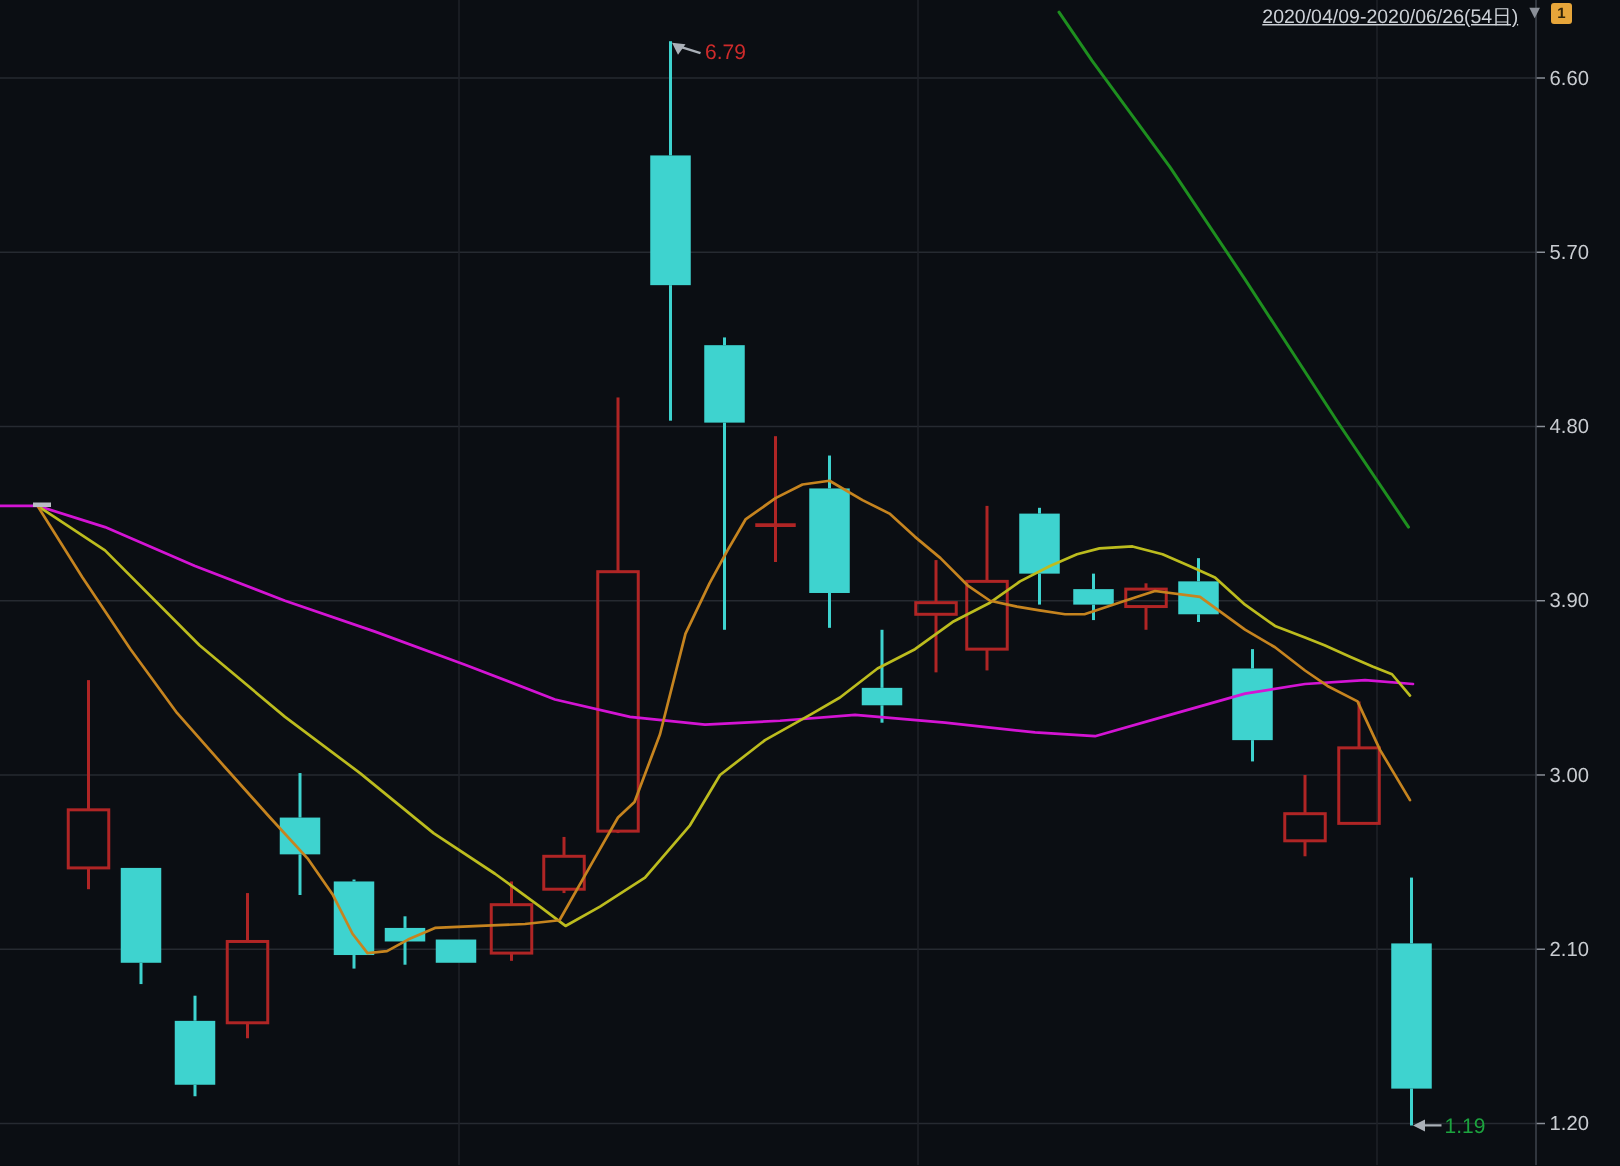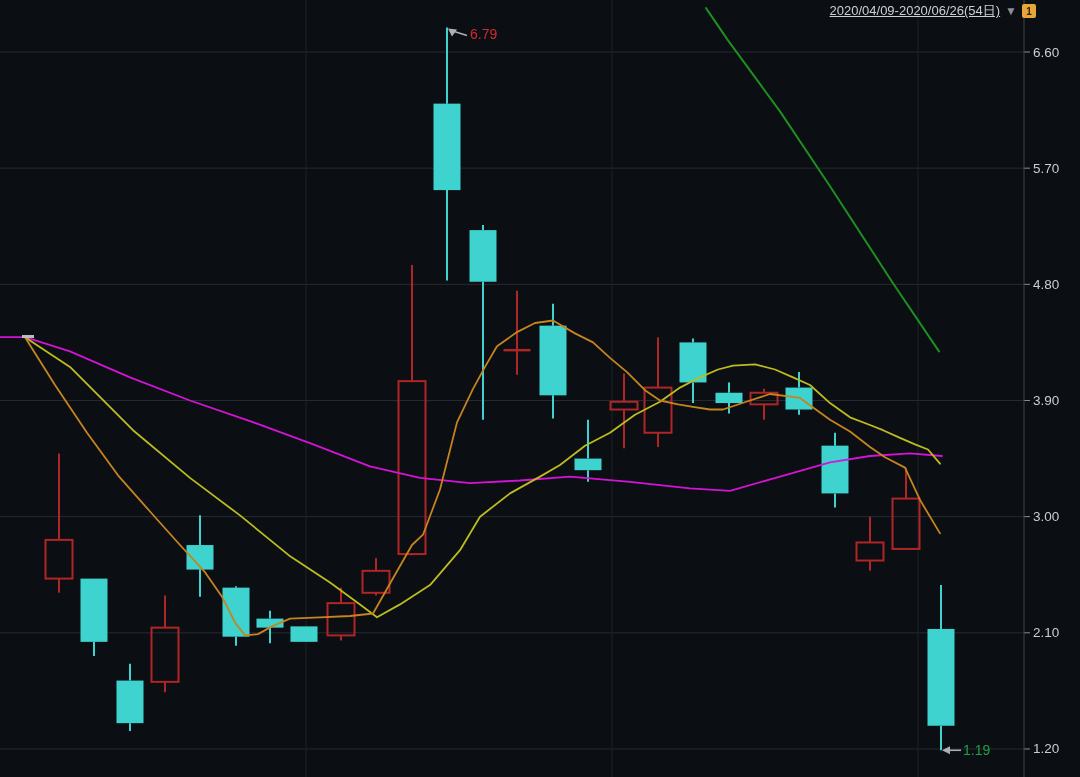--- a/index.html
+++ b/index.html
@@ -1,20 +1,20 @@
 <!DOCTYPE html>
 <html><head>
 <meta charset="utf-8">
 <style>
   html,body{margin:0;padding:0;background:#0b0e13;}
   .app{position:relative;width:1080px;height:777px;background:#0b0e13;overflow:hidden;
        font-family:"Liberation Sans",sans-serif;}
   .chart-area{position:absolute;inset:0;}
   .chart-area svg{display:block;}
-  .header{position:absolute;top:2px;right:44px;display:flex;align-items:center;gap:5px;z-index:5;}
+  .header{position:absolute;top:2px;right:32px;display:flex;align-items:flex-start;gap:5px;z-index:5;}
   .date-range{color:#ccd0d6;font-size:13px;letter-spacing:0px;text-decoration:underline;cursor:pointer;}
   .caret{color:#8a8f98;font-size:12px;line-height:1;cursor:pointer;}
   .info-badge{width:14px;height:14px;background:#e7a53a;border-radius:2px;color:#26tors;
               color:#332408;font-size:10px;font-weight:bold;display:flex;align-items:center;
               justify-content:center;cursor:pointer;}
 </style>
 </head>
 <body>
 
 <div class="app">

